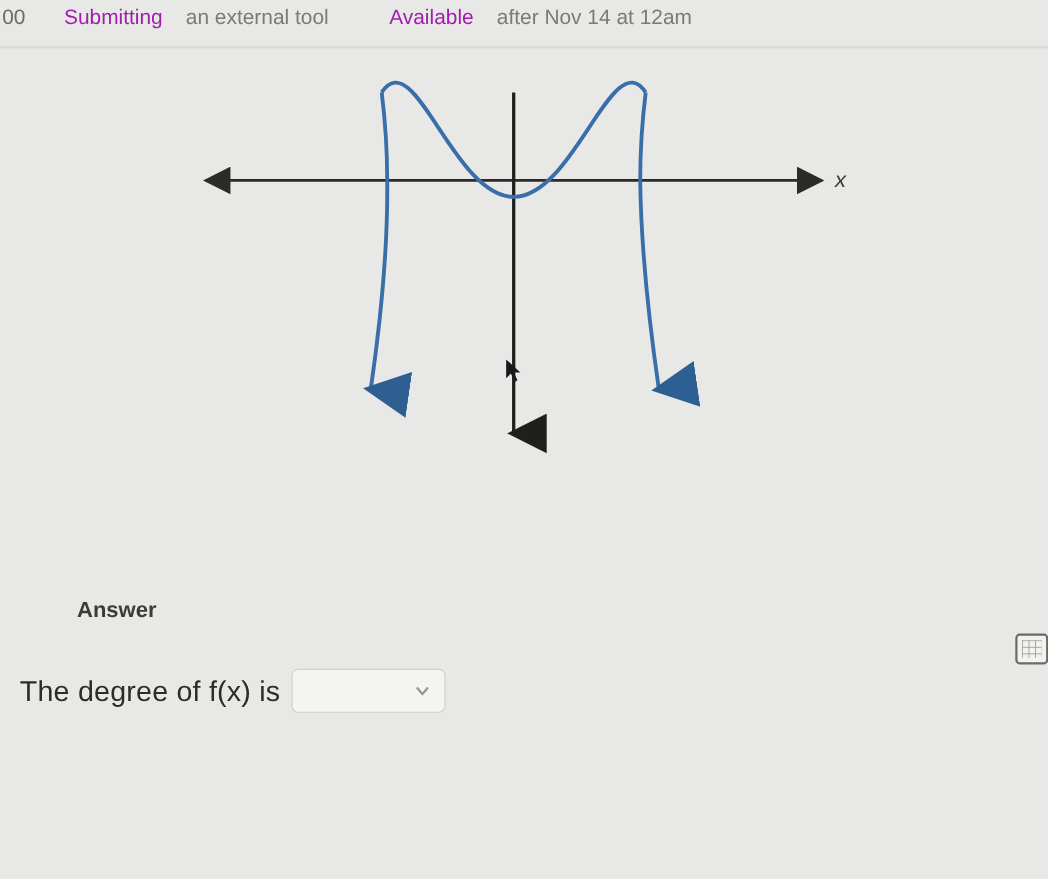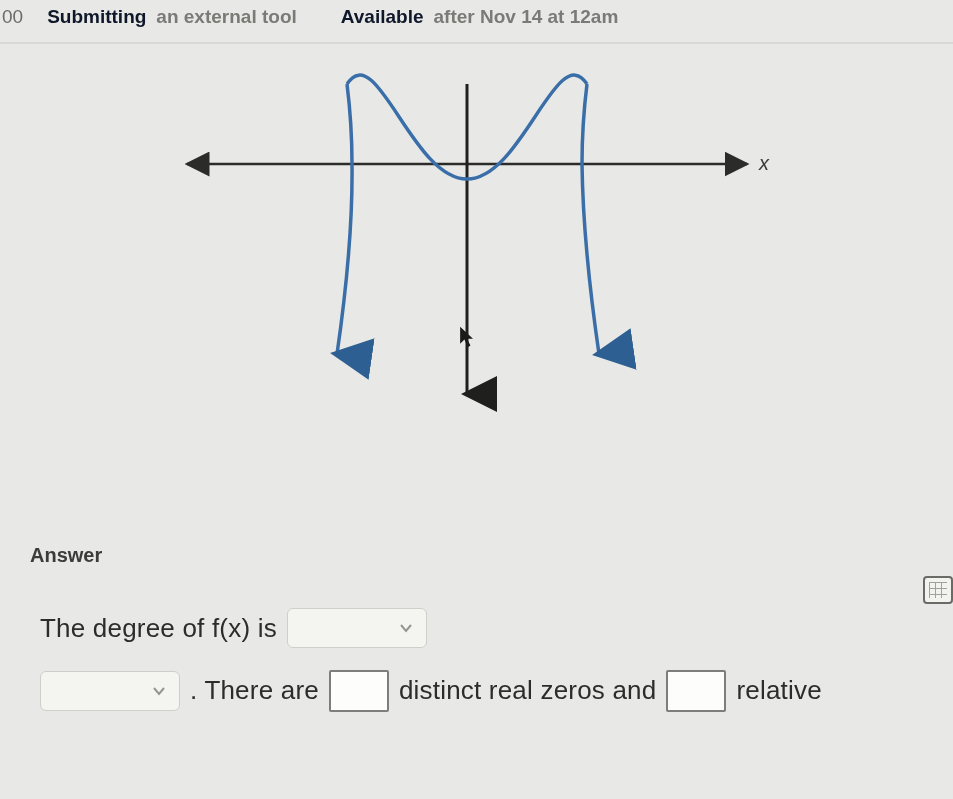--- a/index.html
+++ b/index.html
@@ -9,54 +9,54 @@
       width: 953px;
       height: 799px;
       overflow: hidden;
       position: relative;
     }
     .header-bar {
       padding: 6px 0 14px 0;
       border-bottom: 2px solid #d8d8d4;
       display: flex;
       align-items: baseline;
-      gap: 4px;
+      gap: 15px;
       font-size: 19px;
     }
     .header-points {
       color: #6b6b68;
       font-weight: 400;
       margin-left: 2px;
       margin-right: 20px;
     }
     .header-label {
-      color: #0f172a;
-      font-weight: 700;
+      color: #a21caf;
+      font-weight: 400;
       margin-right: 6px;
     }
     .header-value {
       color: #7a7a76;
-      font-weight: 700;
+      font-weight: 400;
       margin-right: 40px;
     }
     .graph-wrap {
       display: flex;
       justify-content: center;
       padding: 20px 0 40px 0;
     }
     .graph-svg { display: block; }
     .answer-row {
       display: flex;
       align-items: baseline;
       gap: 14px;
       padding: 10px 30px 30px 30px;
       font-size: 20px;
       color: #3b3b3a;
     }
-    .answer-label { font-weight: 700; }
+    .answer-label { font-weight: 700; margin-left: 40px; }
     .answer-attempt { color: #8a8a86; font-weight: 400; }
     .keyboard-icon {
       position: absolute;
       right: 0;
       top: 576px;
       width: 30px;
       height: 28px;
       border: 2px solid #6a6a67;
       border-radius: 4px;
       background: #f2f2ef;
@@ -66,21 +66,21 @@
       content: "";
       position: absolute;
       inset: 4px;
       background-image:
         linear-gradient(#6a6a67 1px, transparent 1px),
         linear-gradient(90deg, #6a6a67 1px, transparent 1px);
       background-size: 6px 6px;
       opacity: .6;
     }
     .sentence-area {
-      padding: 0 40px;
+      padding: 0 18px;
       font-size: 26px;
       color: #2c2c2b;
       line-height: 2.4;
       letter-spacing: .2px;
     }
     .sentence-area .line {
       display: flex;
       align-items: center;
       flex-wrap: wrap;
       gap: 10px 10px;
@@ -169,25 +169,13 @@
 
 <div class="sentence-area">
   <div class="line">
     <span>The degree of f(x) is</span>
     <span class="dropdown">
       <svg width="16" height="16" viewBox="0 0 16 16">
           <path d="M3 5 L8 11 L13 5" fill="none" stroke="#555" stroke-width="2"></path>
         </svg>
     </span>
   </div>
-  <div class="line">
-    <span class="dropdown">
-      <svg width="16" height="16" viewBox="0 0 16 16">
-          <path d="M3 5 L8 11 L13 5" fill="none" stroke="#555" stroke-width="2"></path>
-        </svg>
-    </span>
-    <span>. There are</span>
-    <span class="num-input" title=""></span>
-    <span>distinct real zeros and</span>
-    <span class="num-input" title=""></span>
-    <span>relative</span>
-  </div>
 </div>
 
 </body></html>

